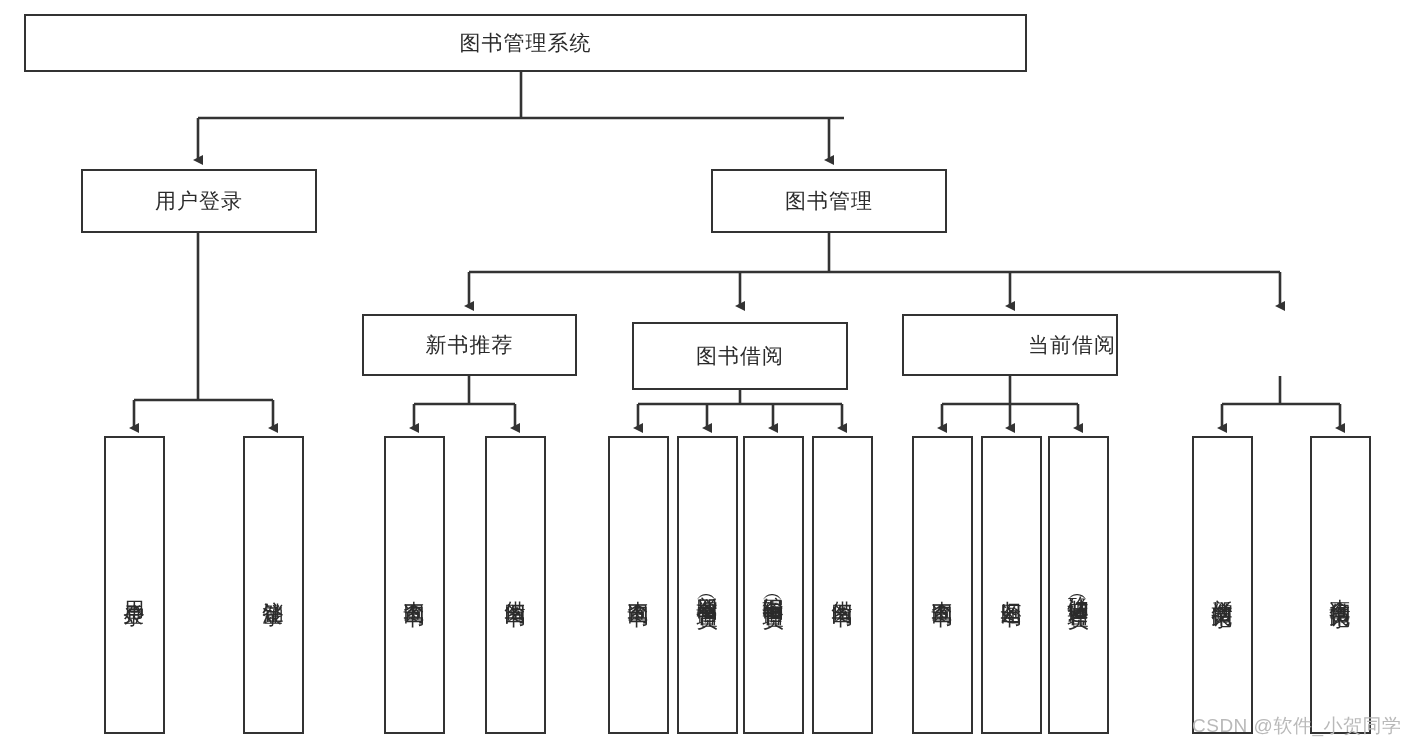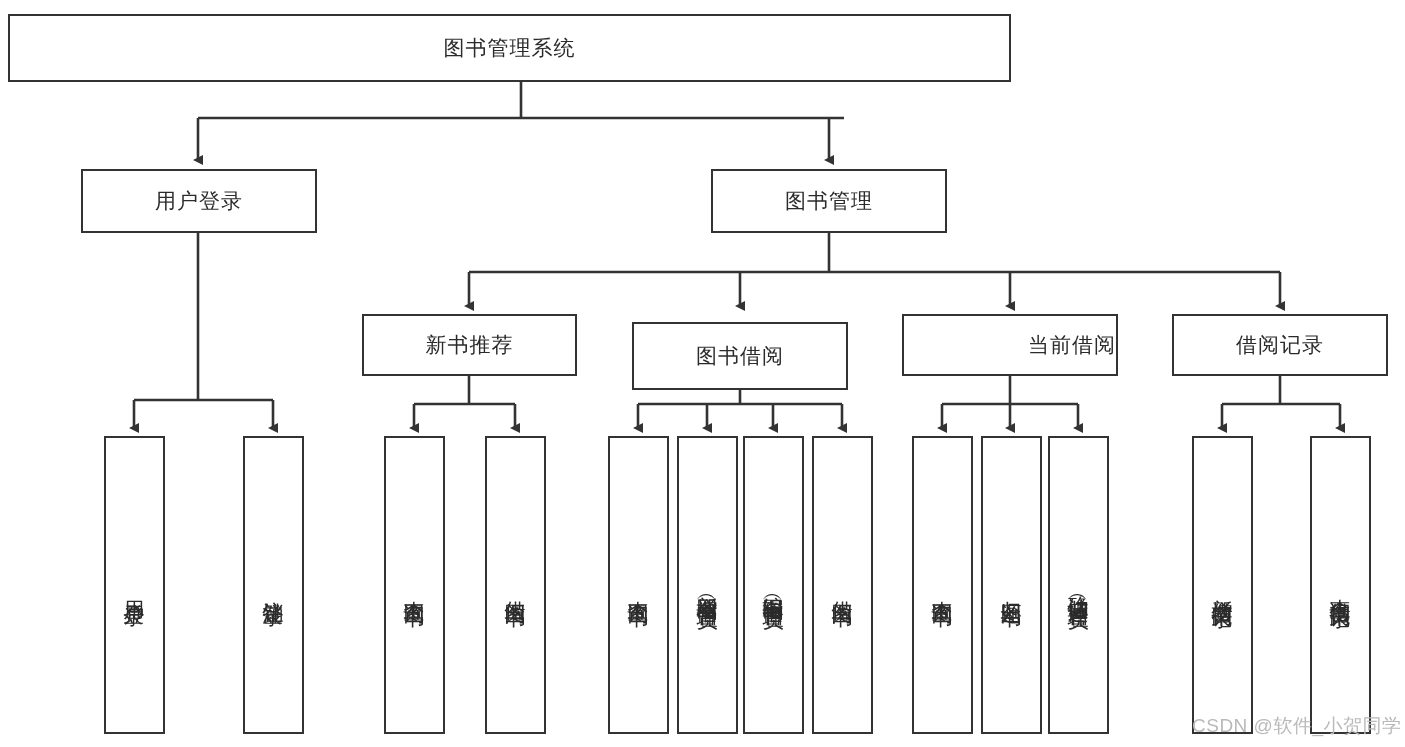--- a/index.html
+++ b/index.html
@@ -108,42 +108,39 @@
       <path d="M 1010 404 L 1010 428" marker-end="url(#arrow)"></path>
       <path d="M 1078 404 L 1078 428" marker-end="url(#arrow)"></path>
 
       <path d="M 1280 376 L 1280 404"></path>
       <path d="M 1222 404 L 1340 404"></path>
       <path d="M 1222 404 L 1222 428" marker-end="url(#arrow)"></path>
       <path d="M 1340 404 L 1340 428" marker-end="url(#arrow)"></path>
     </g>
   </svg>
 
-  <div class="node horiz" style="left:8px; top:14px; width:1003px; height:68px;">
+  <div class="node horiz" style="left:24px; top:14px; width:1003px; height:58px;">
     <span class="label">图书管理系统</span>
   </div>
 
   <div class="node horiz" style="left:81px; top:169px; width:236px; height:64px;">
     <span class="label">用户登录</span>
   </div>
   <div class="node horiz" style="left:362px; top:314px; width:215px; height:62px;">
     <span class="label">新书推荐</span>
   </div>
 
   <div class="node horiz" style="left:711px; top:169px; width:236px; height:64px;">
     <span class="label">图书管理</span>
   </div>
   <div class="node horiz" style="left:632px; top:322px; width:216px; height:68px;">
     <span class="label">图书借阅</span>
   </div>
   <div class="node horiz" style="left:902px; top:314px; width:216px; height:62px;justify-content:flex-end;">
     <span class="label">当前借阅</span>
-  </div>
-  <div class="node horiz" style="left:1172px; top:314px; width:216px; height:62px;">
-    <span class="label">借阅记录</span>
   </div>
 
   <div class="node vert" style="left:104px; top:436px; width:61px; height:298px;">
     <span class="label">用户登录</span>
   </div>
   <div class="node vert" style="left:243px; top:436px; width:61px; height:298px;">
     <span class="label">注销登录</span>
   </div>
 
   <div class="node vert" style="left:384px; top:436px; width:61px; height:298px;">

